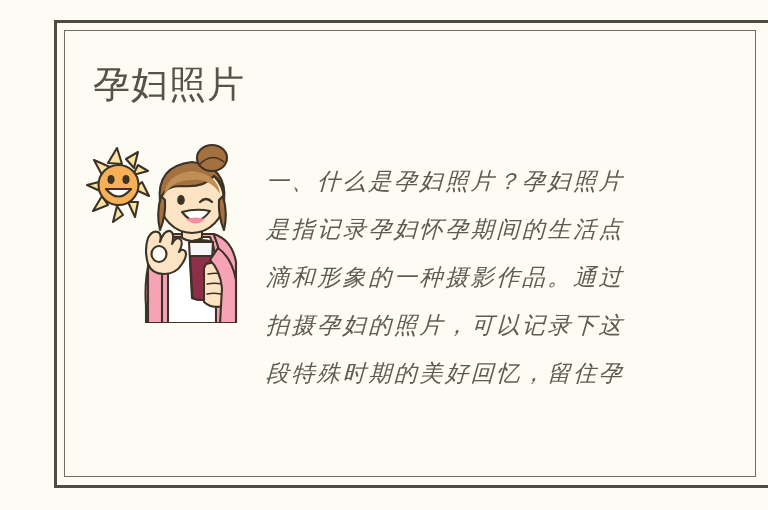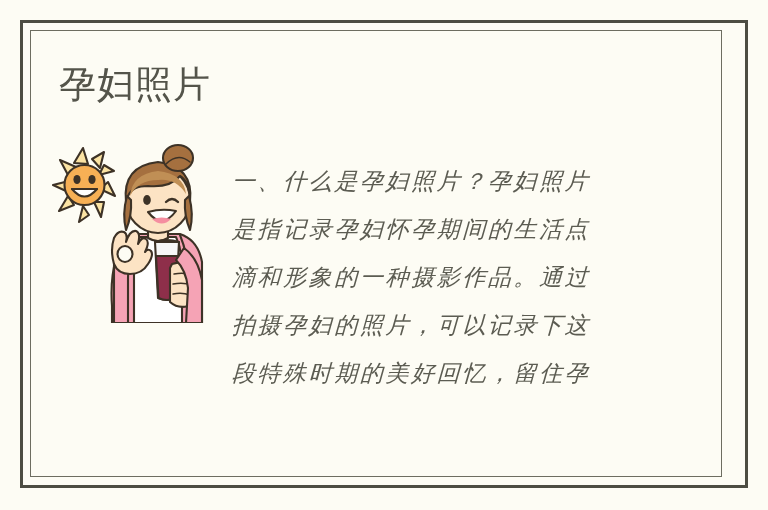--- a/index.html
+++ b/index.html
@@ -13,20 +13,21 @@
   body {
     font-family: "Liberation Sans", sans-serif;
   }
 
   #page {
     position: relative;
     width: 704px;
     height: 510px;
     background: #fdfcf4;
     box-sizing: border-box;
+    margin-left: 34px;
   }
 
   
   .frame-outer {
     position: absolute;
     left: 20px;
     top: 20px;
     width: 728px;
     height: 468px;
     border: 3px solid #4d4d42;

